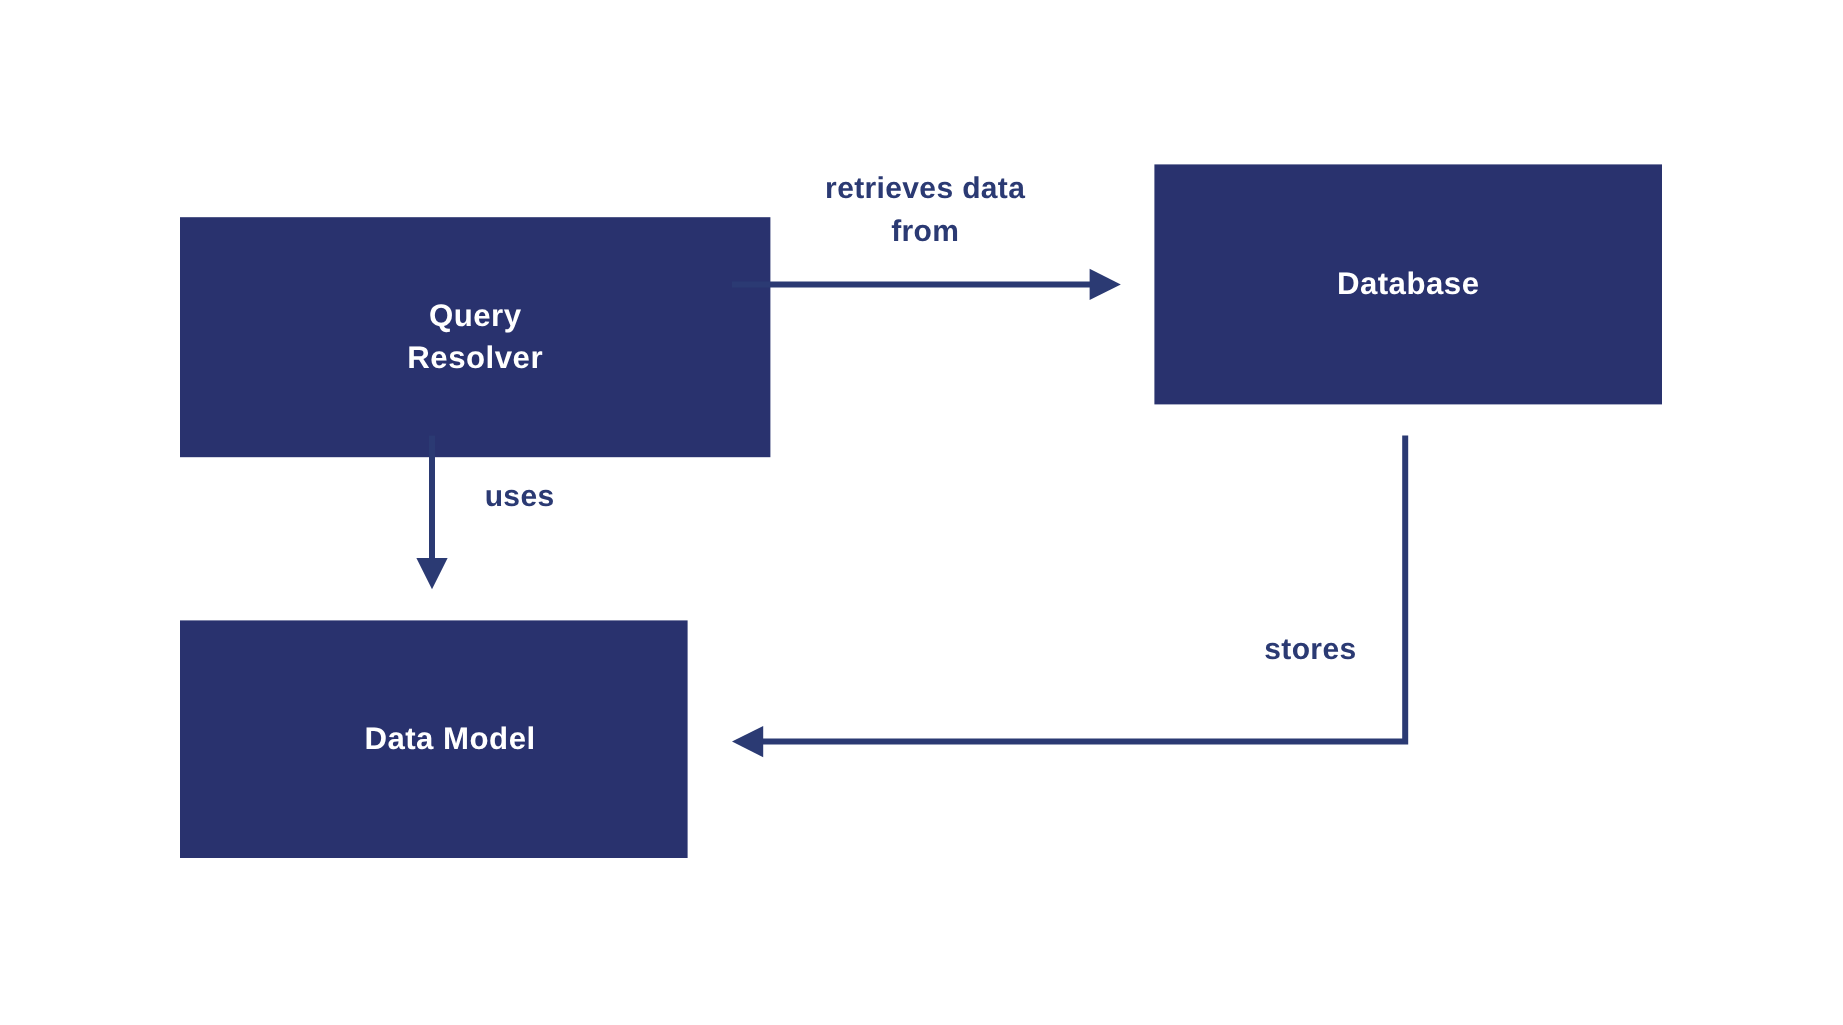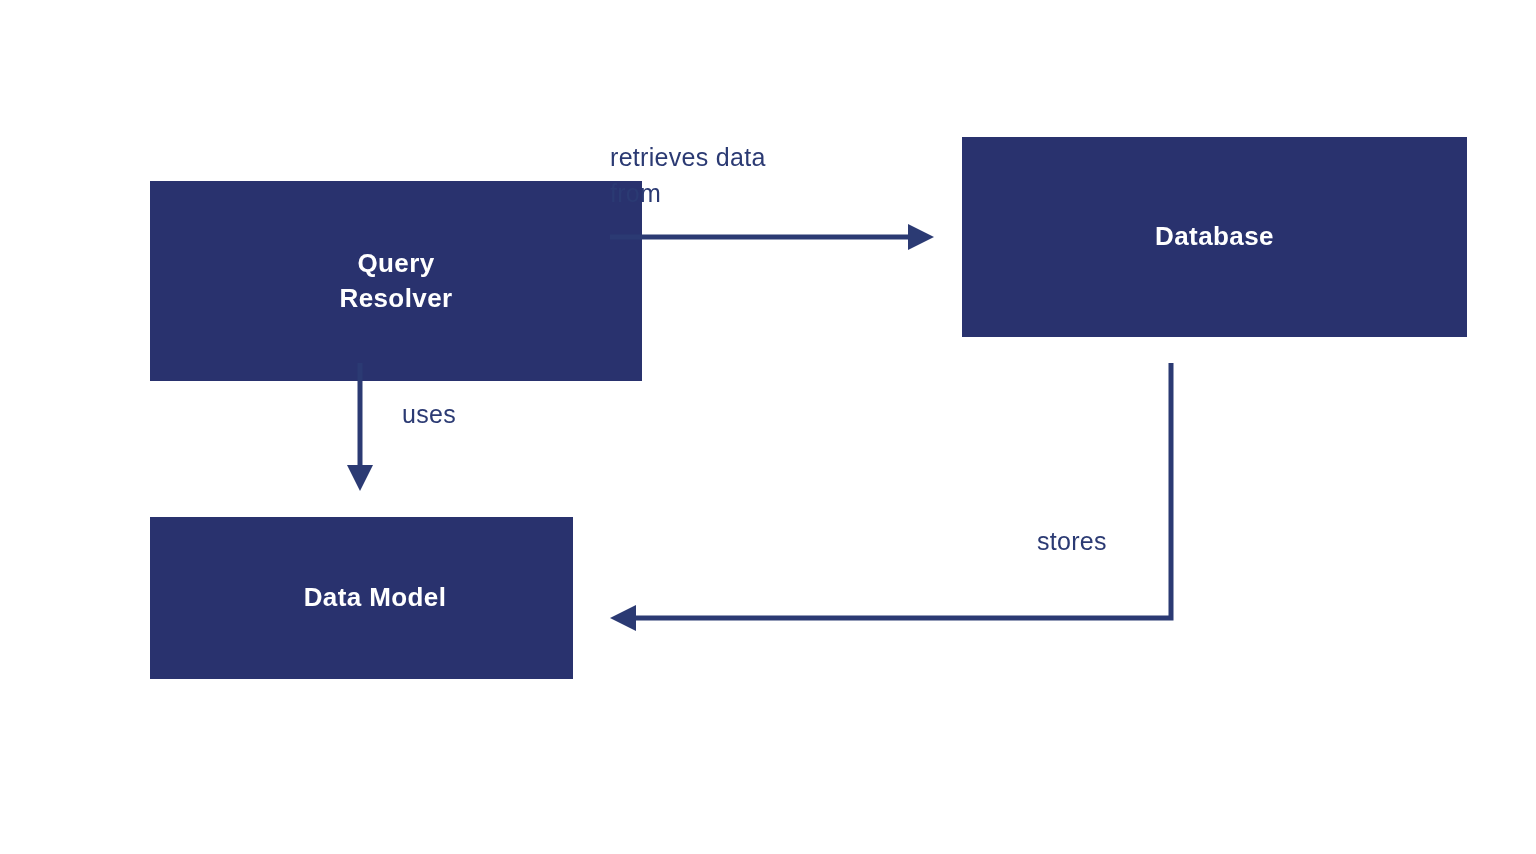--- a/index.html
+++ b/index.html
@@ -28,36 +28,37 @@
     align-items: center;
     justify-content: center;
     text-align: center;
     font-size: 26px;
     font-weight: 700;
     letter-spacing: 0.4px;
     line-height: 1.35;
     white-space: pre-line;
   }
   #node-query-resolver { left: 150px; top: 137px; width: 492px; height: 200px; margin-top: 44px; }
-  #node-database       { left: 962px; top: 137px; width: 505px; height: 200px; }
-  #node-data-model     { left: 150px; top: 517px; width: 423px; height: 162px; padding-left: 27px; }
+  #node-database       { left: 962px; top: 137px; width: 423px; height: 200px; }
+  #node-data-model     { left: 150px; top: 517px; width: 423px; height: 198px; padding-left: 27px; }
 
   .edge-layer {
     position: absolute;
     left: 0; top: 0;
     width: 1536px;
     height: 854px;
     pointer-events: none;
   }
   .edge-label {
     position: absolute;
     color: var(--arrow);
     font-size: 25px;
-    font-weight: 400;
+    font-weight: 700;
     letter-spacing: 0.3px;
+    text-align: center;
     line-height: 1.42;
     white-space: pre-line;
   }
   #label-retrieves { left: 610px; top: 140px; width: 322px; }
   #label-uses      { left: 402px; top: 397px; width: 62px;  }
   #label-stores    { left: 1037px; top: 524px; width: 110px; }
 </style>
 </head>
 <body>
 

